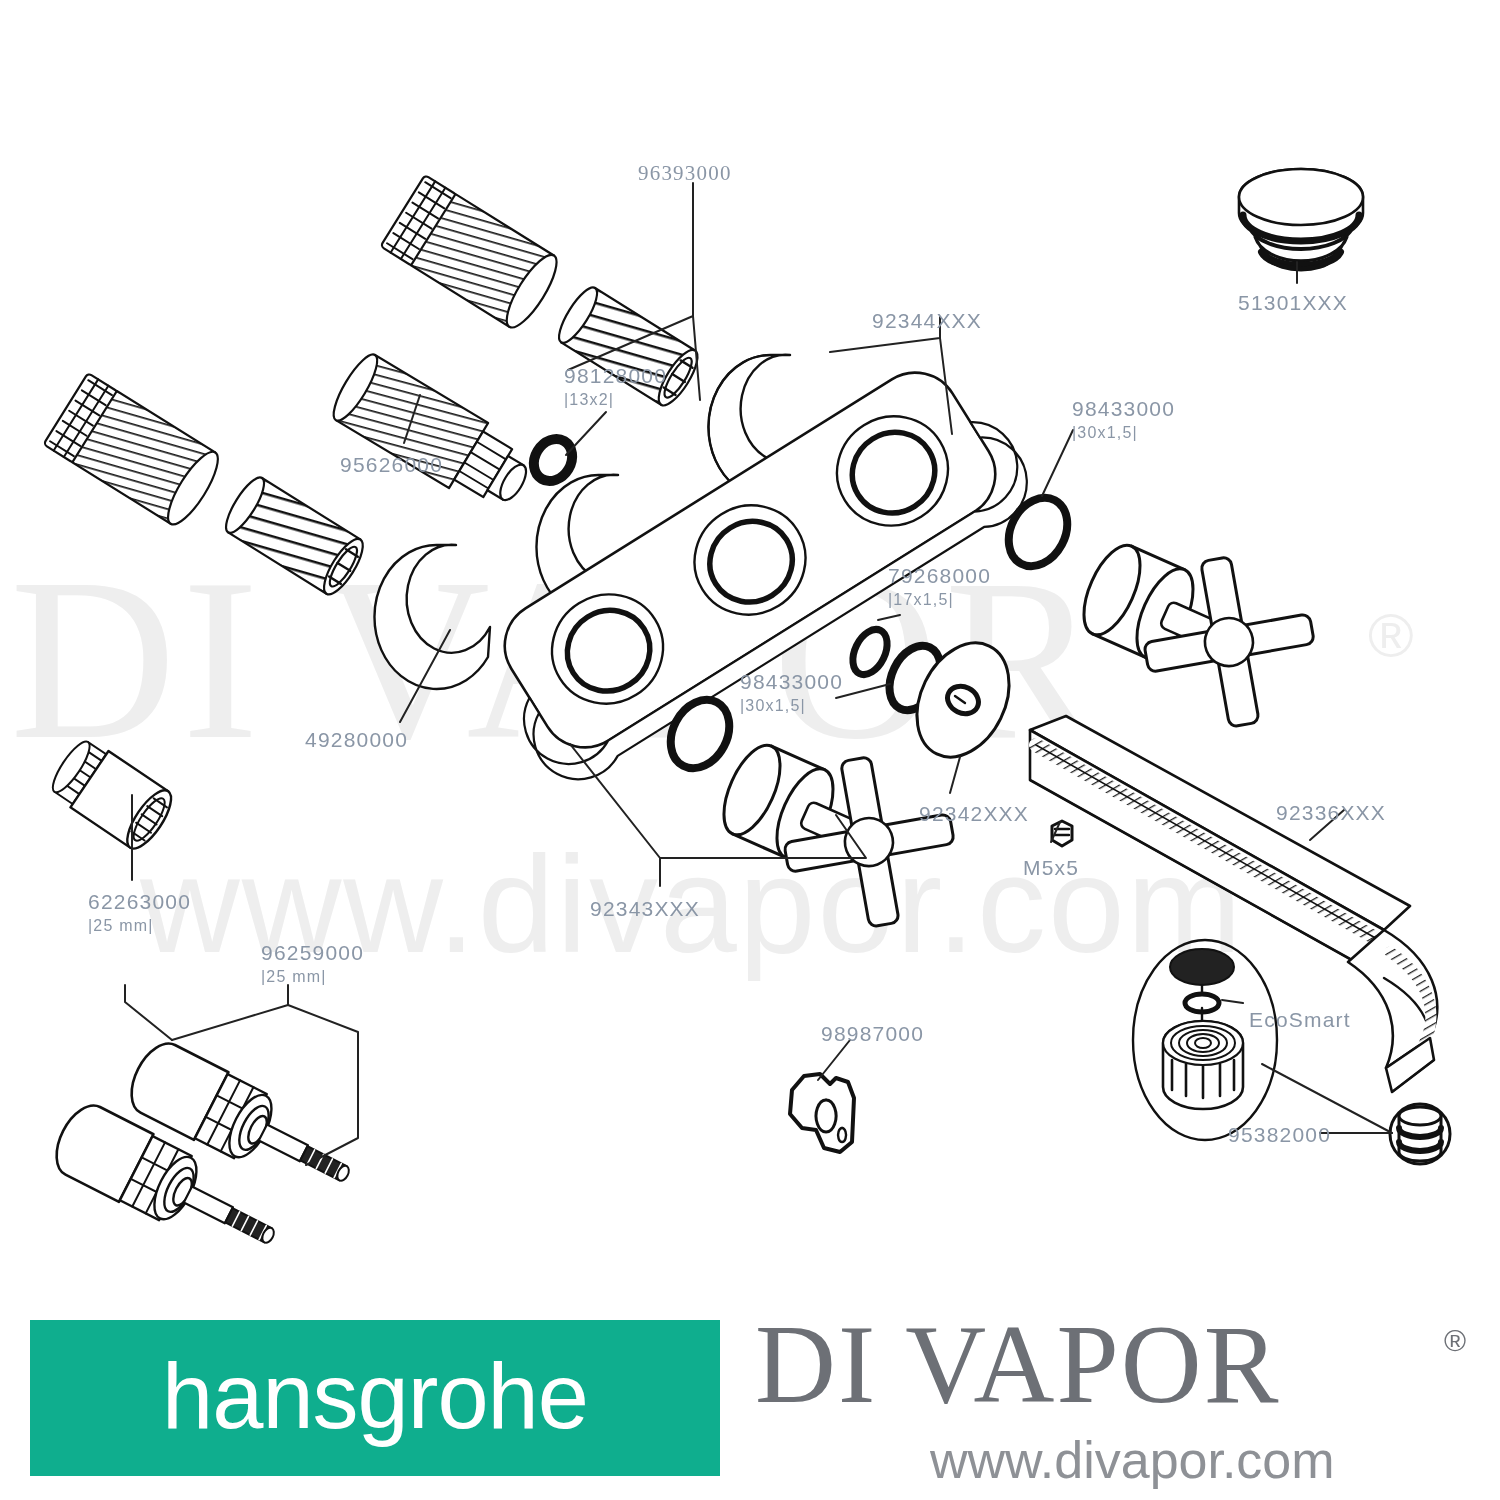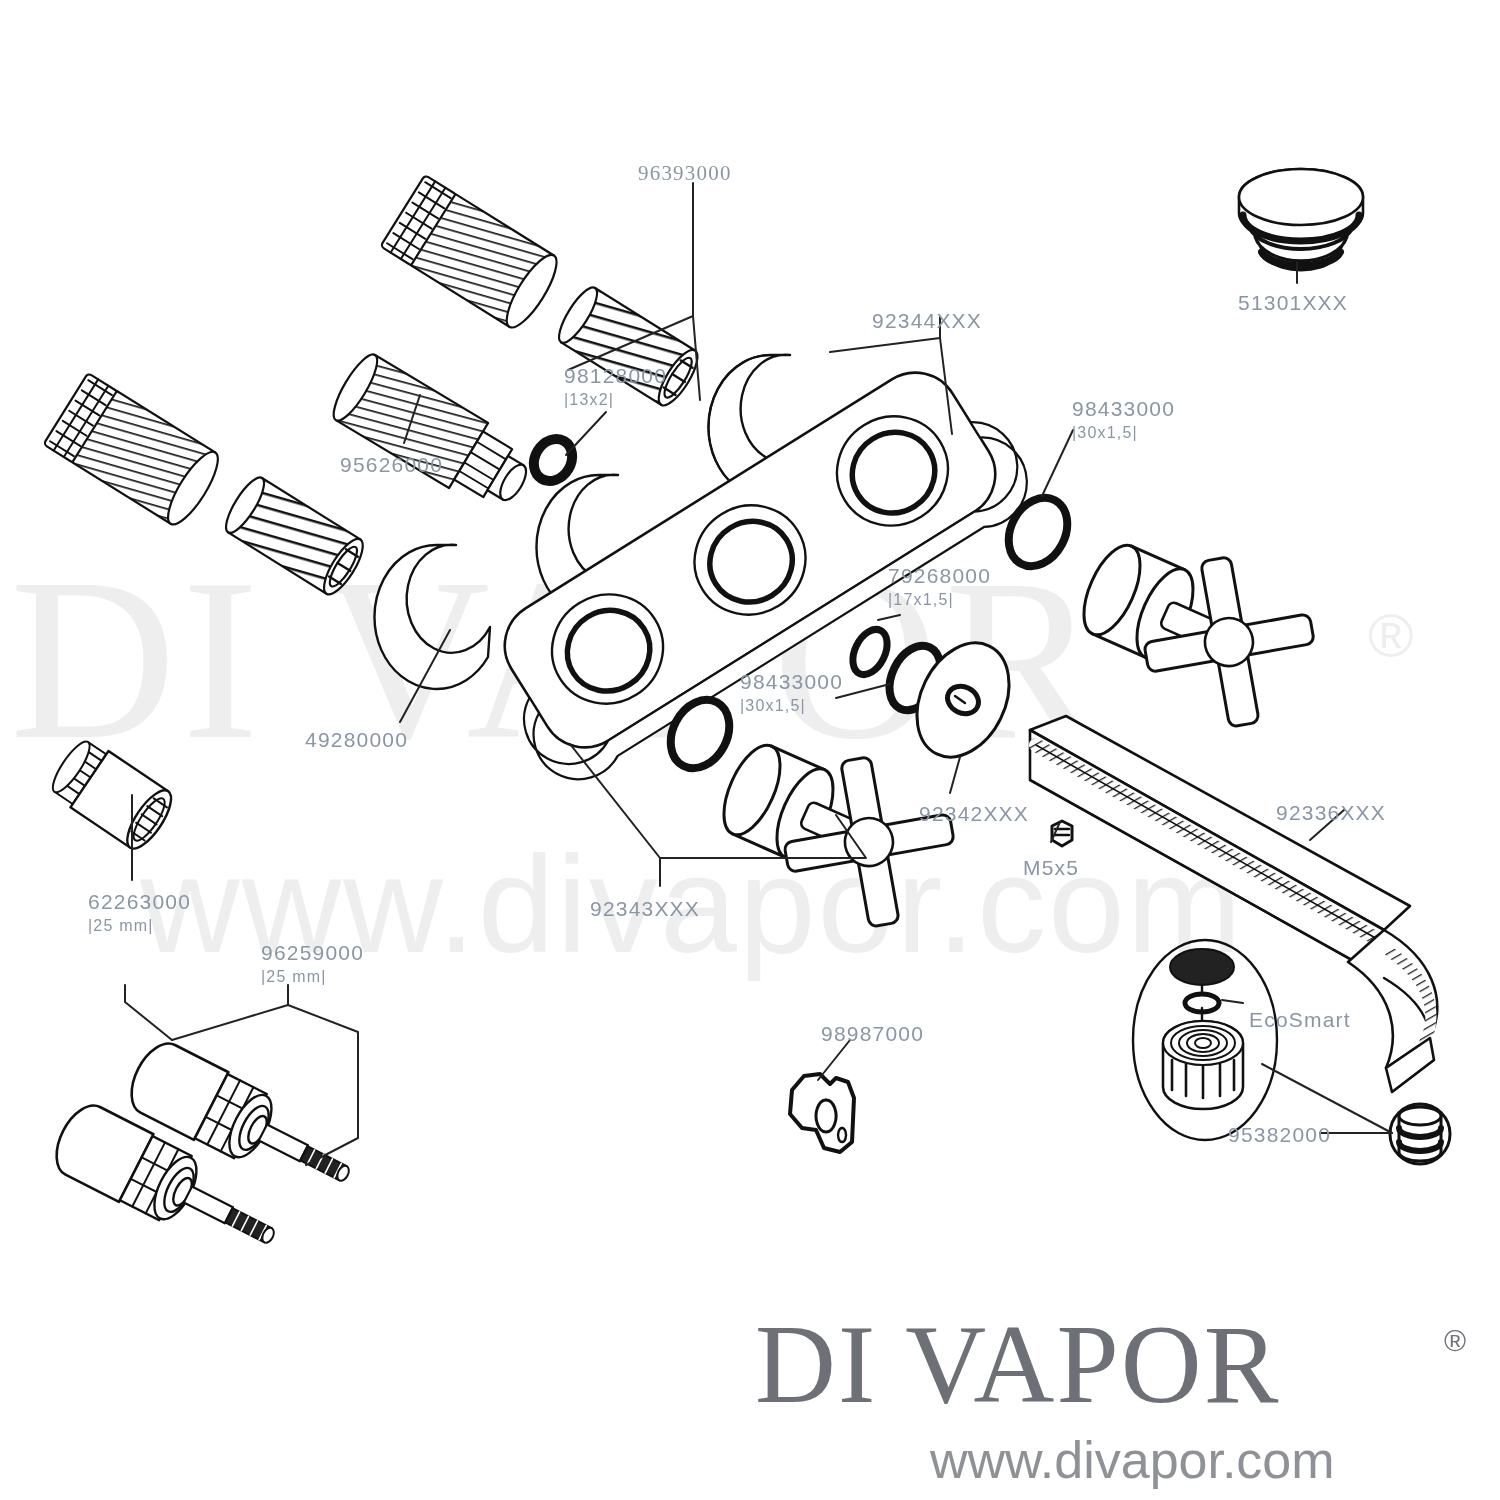--- a/index.html
+++ b/index.html
@@ -446,20 +446,23 @@
   <div class="lbl" style="left:1249px;top:1007px;">
     <span>EcoSmart</span>
   </div>
 
   <div class="lbl" style="left:1228px;top:1122px;">
     <span>95382000</span>
   </div>
 
   <div id="footer">
 
+    <div id="hg-box">
+      <span id="hg-text">hansgrohe</span>
+    </div>
 
     <div id="dv-wrap">
       <div id="dv-title">DI VAPOR</div>
       <div id="dv-reg">®</div>
       <div id="dv-url">www.divapor.com</div>
     </div>
 
   </div>
 
 </div>

